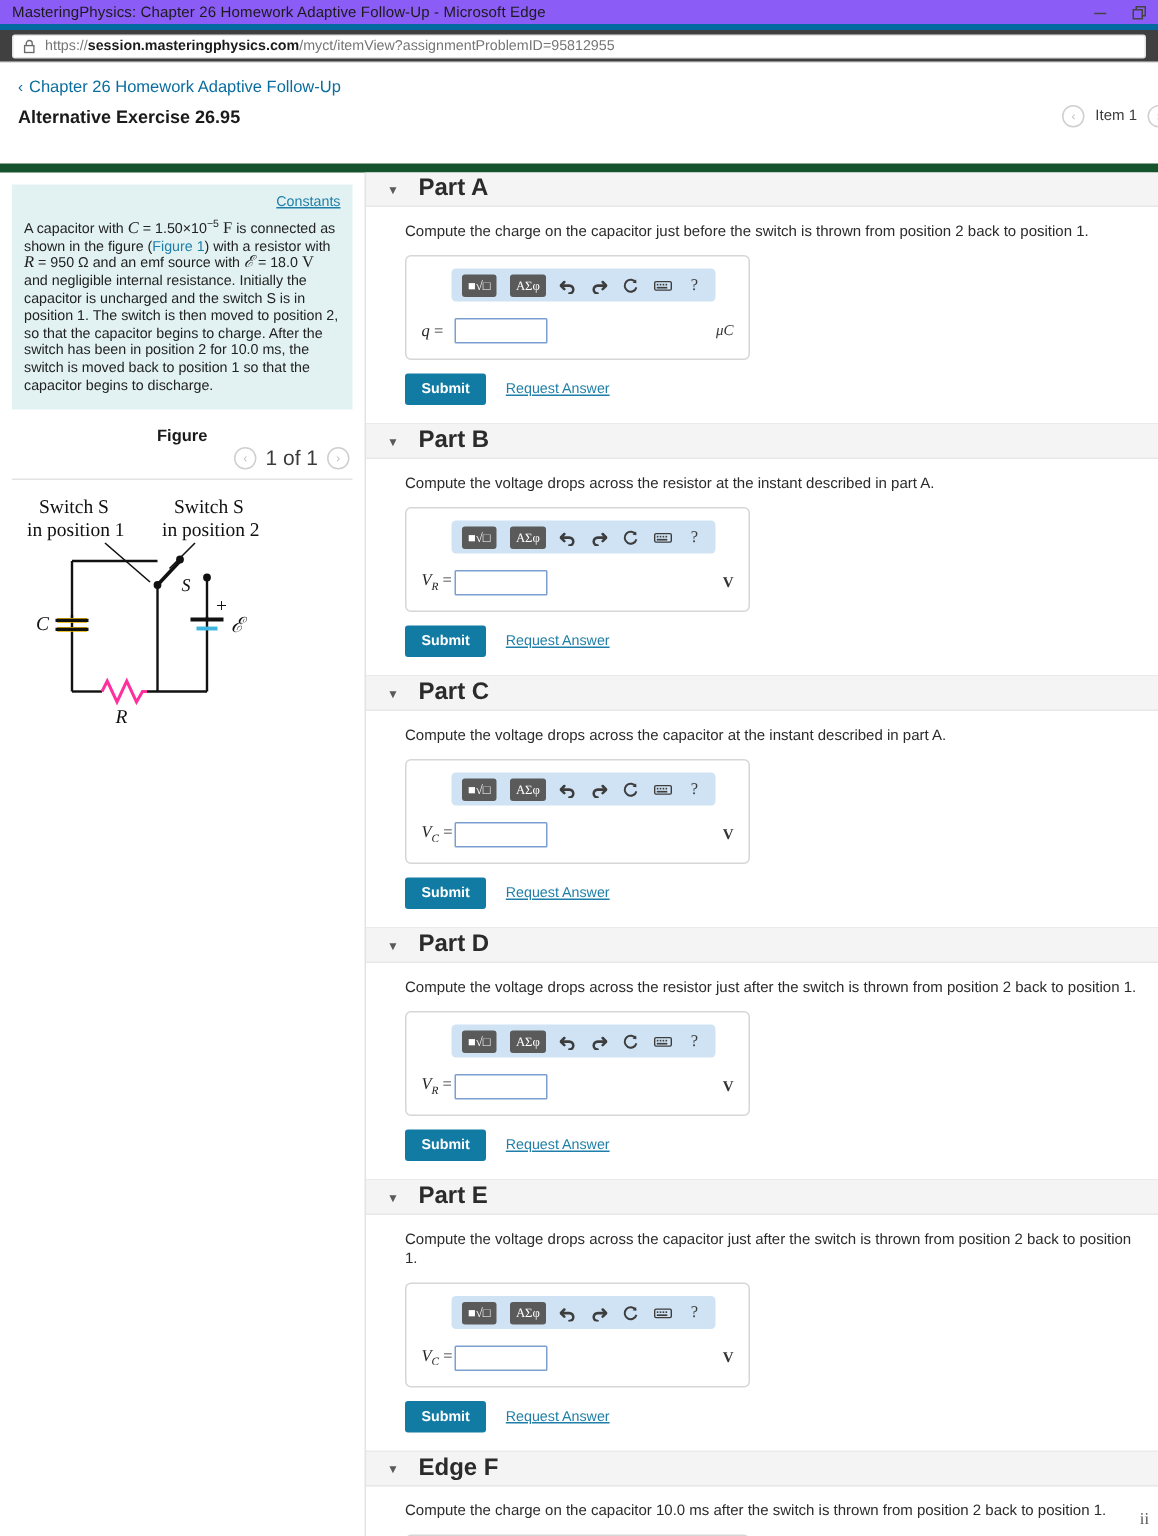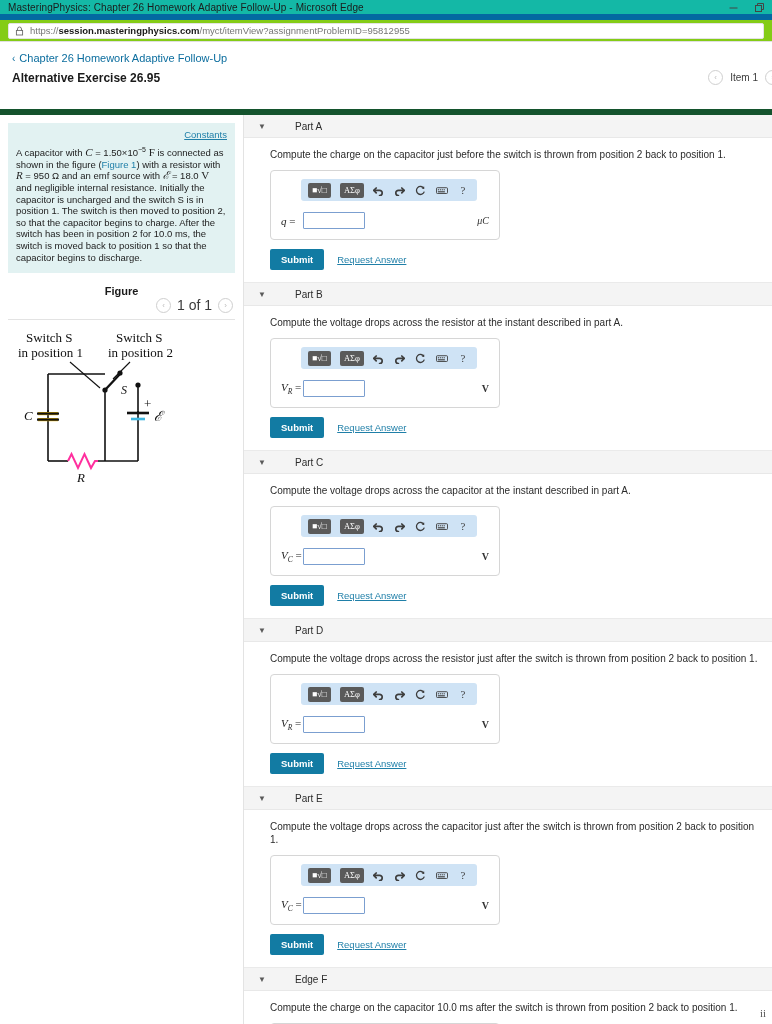--- a/index.html
+++ b/index.html
@@ -8,38 +8,38 @@
     width: 772px; height: 1024px;
     background: #ffffff;
     font-family: "Liberation Sans", sans-serif;
     font-size: 11px;
     color: #222;
     overflow: hidden;
   }
 
   
   .titlebar {
-    height: 20px; background: #14b8a6;
+    height: 20px; background: #8b5cf6;
     display:flex; align-items:center;
-    border-bottom: 6px solid #0369a1;
+    border-bottom: 4px solid #0369a1;
   }
   .titlebar .ttl {
     font-size: 10px; color:#1b1b1b; padding-left:8px;
     white-space:nowrap; letter-spacing:.1px;
   }
   .win-btns { margin-left:auto; display:flex; height:100%; }
   .win-btn {
     width:26px; height:100%;
     display:flex; align-items:center; justify-content:center;
     color:#444; font-size:10px;
   }
   .win-btn svg { display:block; }
 
   .urlbar {
-    height: 22px; background:#84cc16;
+    height: 22px; background:#404040;
     display:flex; align-items:center;
     border-bottom:1px solid #e0e0e0;
     padding: 0 8px;
   }
   .urlbox {
     flex:1; height:16px; background:#ffffff;
     border:1px solid #e3e3e3; border-radius:2px;
     display:flex; align-items:center; padding:0 6px;
     font-size:9.5px; color:#767676;
   }
@@ -124,21 +124,21 @@
     background:#f4f4f4;
     height:23px;
     display:flex; align-items:center;
     padding-left:12px;
     border-bottom:1px solid #e8e8e8;
   }
   .caret {
     width:12px; color:#5a5a5a; font-size:8px;
     display:flex; align-items:center; justify-content:center;
   }
-  .partlabel { font-size:10px; font-weight:normal; color:#2b2b2b; margin-left:27px; }
+  .partlabel { font-size:16px; font-weight:bold; color:#2b2b2b; margin-left:11px; }
   .partbody { padding: 10px 12px 12px 26px; }
   .prompt { font-size:10px; color:#2b2b2b; margin-bottom:9px; line-height:13px; }
 
   .answerbox {
     border:1px solid #d6d6d6; border-radius:4px;
     width:230px; padding:8px 10px 10px 10px;
     background:#fff;
   }
   .mathtoolbar {
     background:#cfe3f5;

